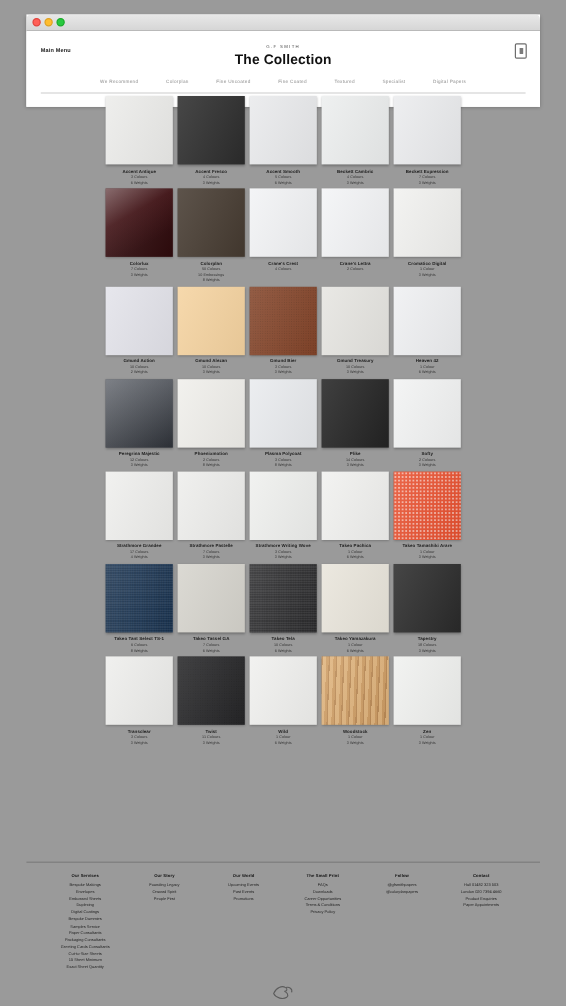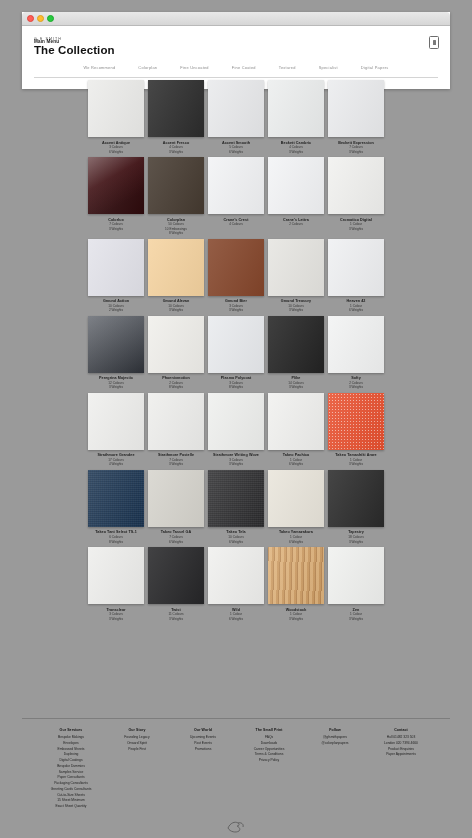--- a/index.html
+++ b/index.html
@@ -47,21 +47,21 @@
     height: 63px;
   }
   .main-menu {
     position: absolute;
     left: 12px; top: 13px;
     font-size: 4.6px;
     font-weight: bold;
     letter-spacing: 0.15px;
     color: #1a1a1a;
   }
-  .brand-wrap { }
+  .brand-wrap { text-align: center; }
   .brand-eyebrow {
     font-size: 3.6px;
     letter-spacing: 1.1px;
     color: #4a4a4a;
     margin-bottom: 3px;
   }
   .brand-title {
     font-size: 11.5px;
     font-weight: bold;
     letter-spacing: 0.1px;

